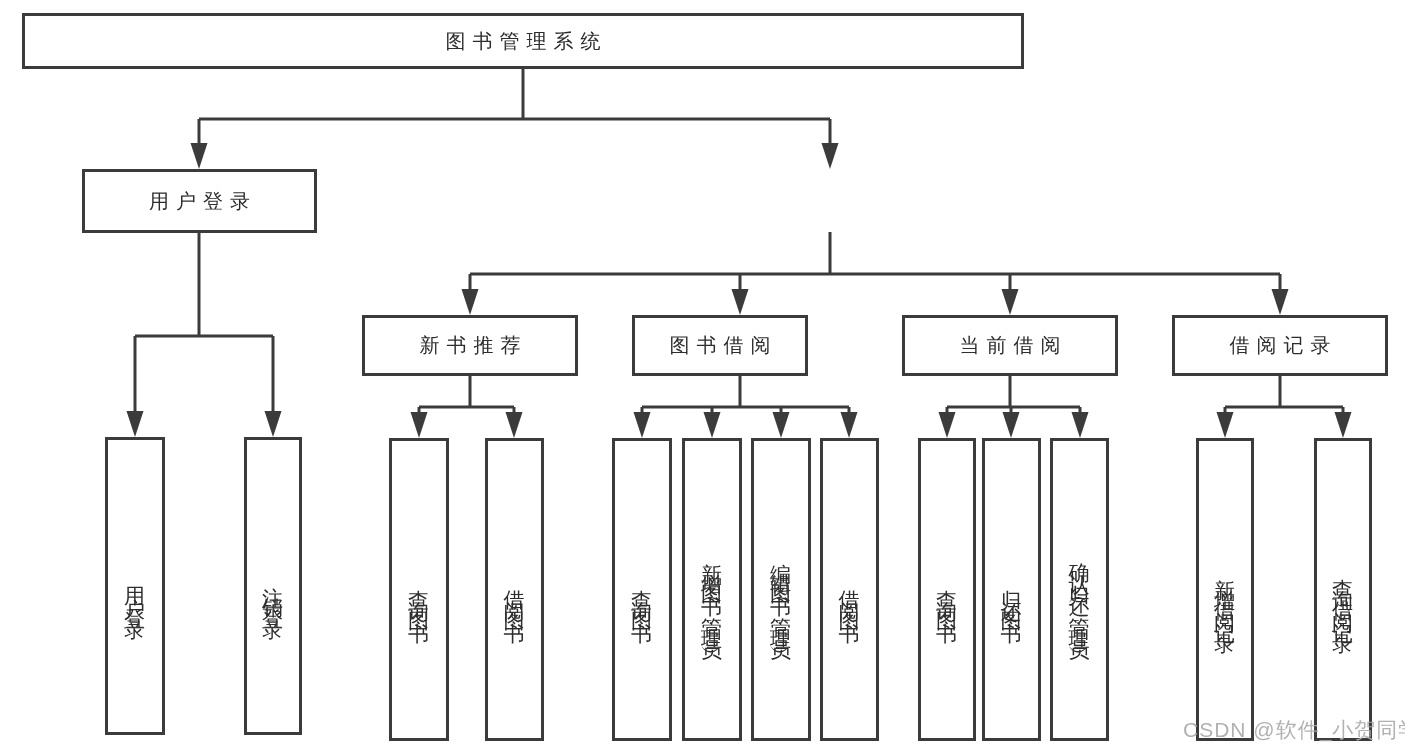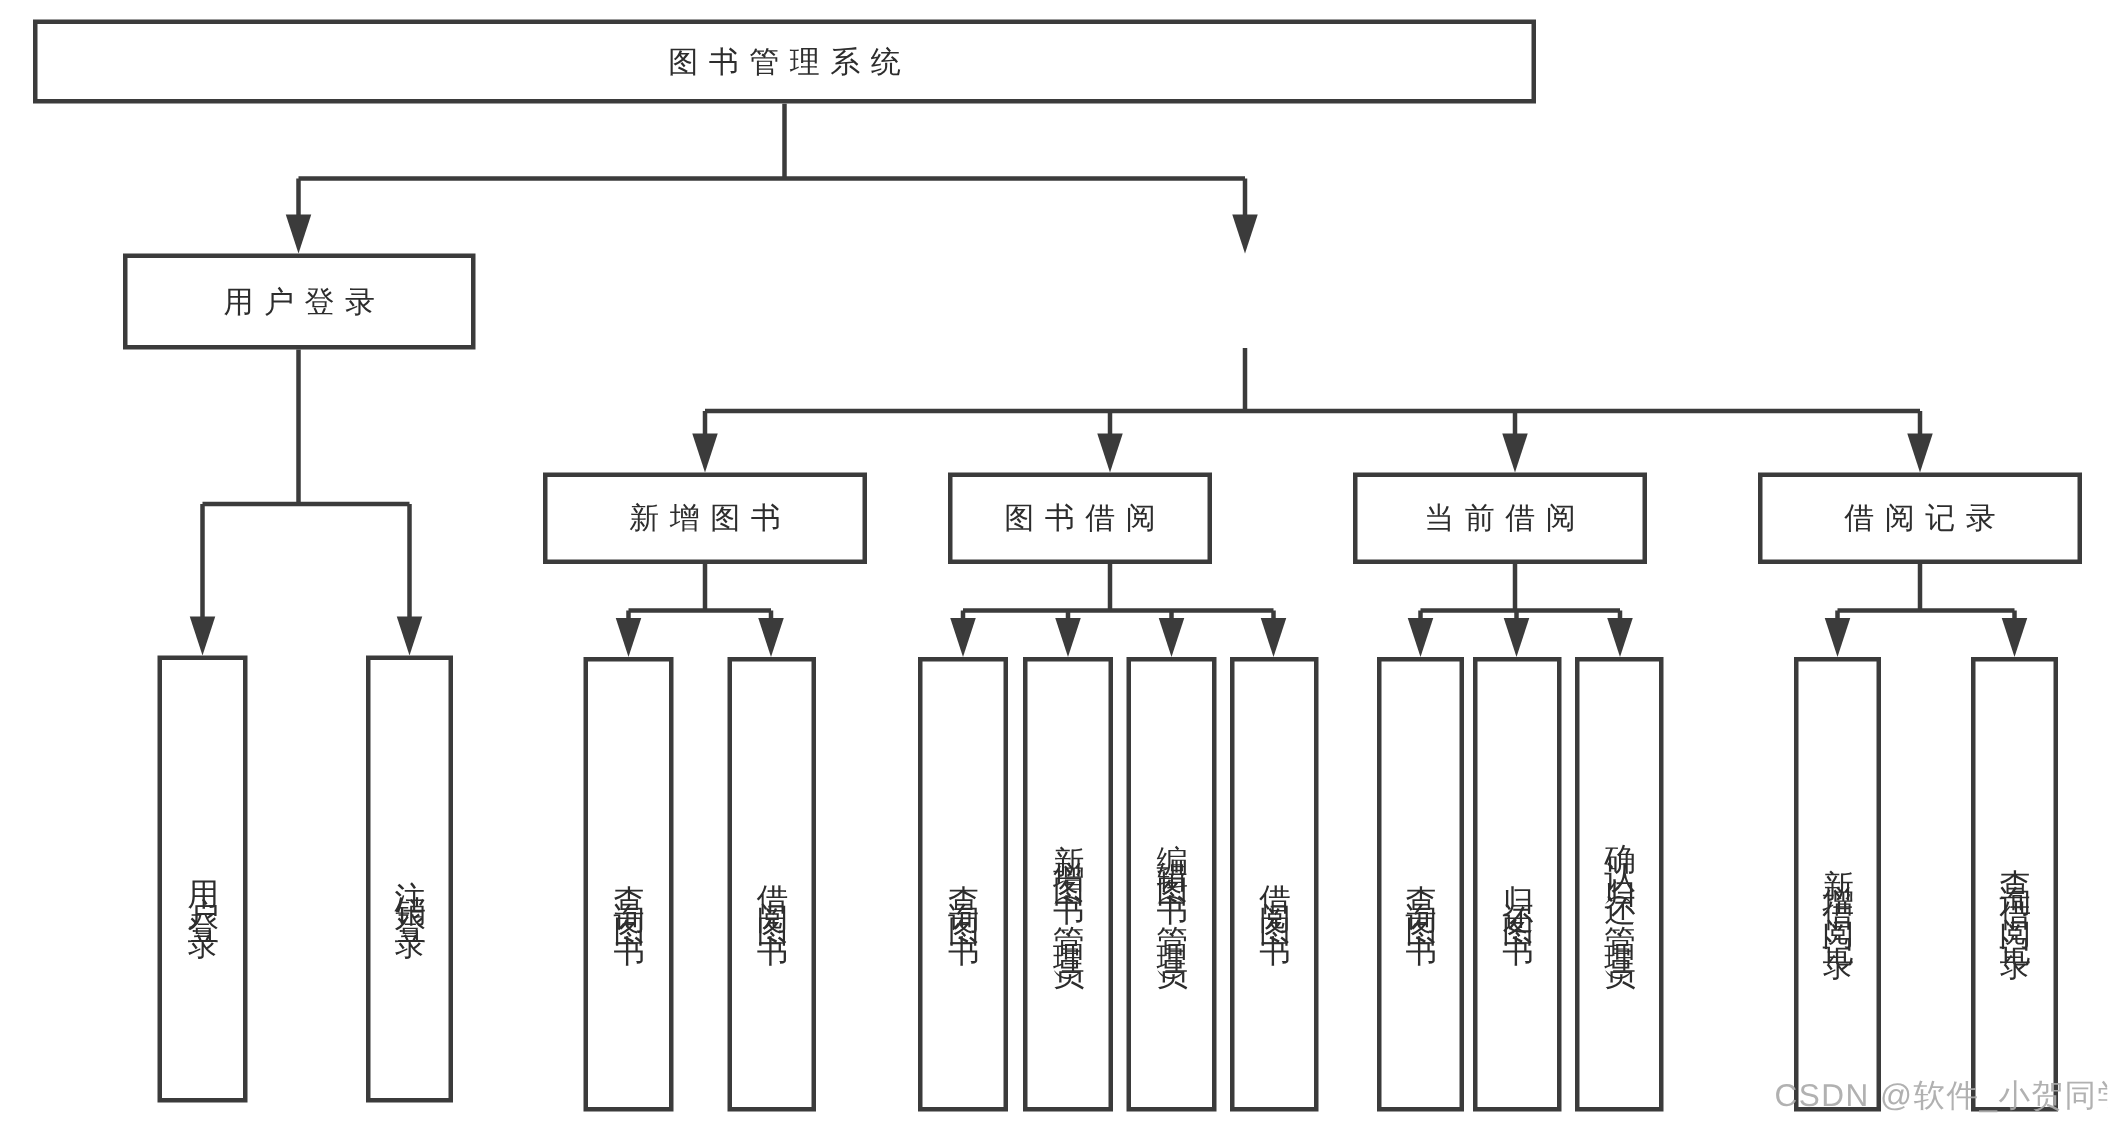--- a/index.html
+++ b/index.html
@@ -129,26 +129,26 @@
 
   <div class="box hbox" style="left:22px;top:13px;width:1002px;height:56px;">
     <span class="lbl">图书管理系统</span>
   </div>
 
   <div class="box hbox" style="left:82px;top:169px;width:235px;height:64px;">
     <span class="lbl">用户登录</span>
   </div>
 
   <div class="box hbox" style="left:362px;top:315px;width:216px;height:61px;">
-    <span class="lbl">新增图书</span>
+    <span class="lbl">新书推荐</span>
   </div>
   <div class="box hbox" style="left:632px;top:315px;width:176px;height:61px;">
     <span class="lbl">图书借阅</span>
   </div>
-  <div class="box hbox" style="left:902px;top:315px;width:196px;height:61px;align-items:center;">
+  <div class="box hbox" style="left:902px;top:315px;width:216px;height:61px;align-items:center;">
     <span class="lbl">当前借阅</span>
   </div>
   <div class="box hbox" style="left:1172px;top:315px;width:216px;height:61px;">
     <span class="lbl">借阅记录</span>
   </div>
 
   <div class="box vbox" style="left:105px;top:437px;width:60px;height:298px;">
     <span class="lbl">用户登录</span>
   </div>
   <div class="box vbox" style="left:244px;top:437px;width:58px;height:298px;">

